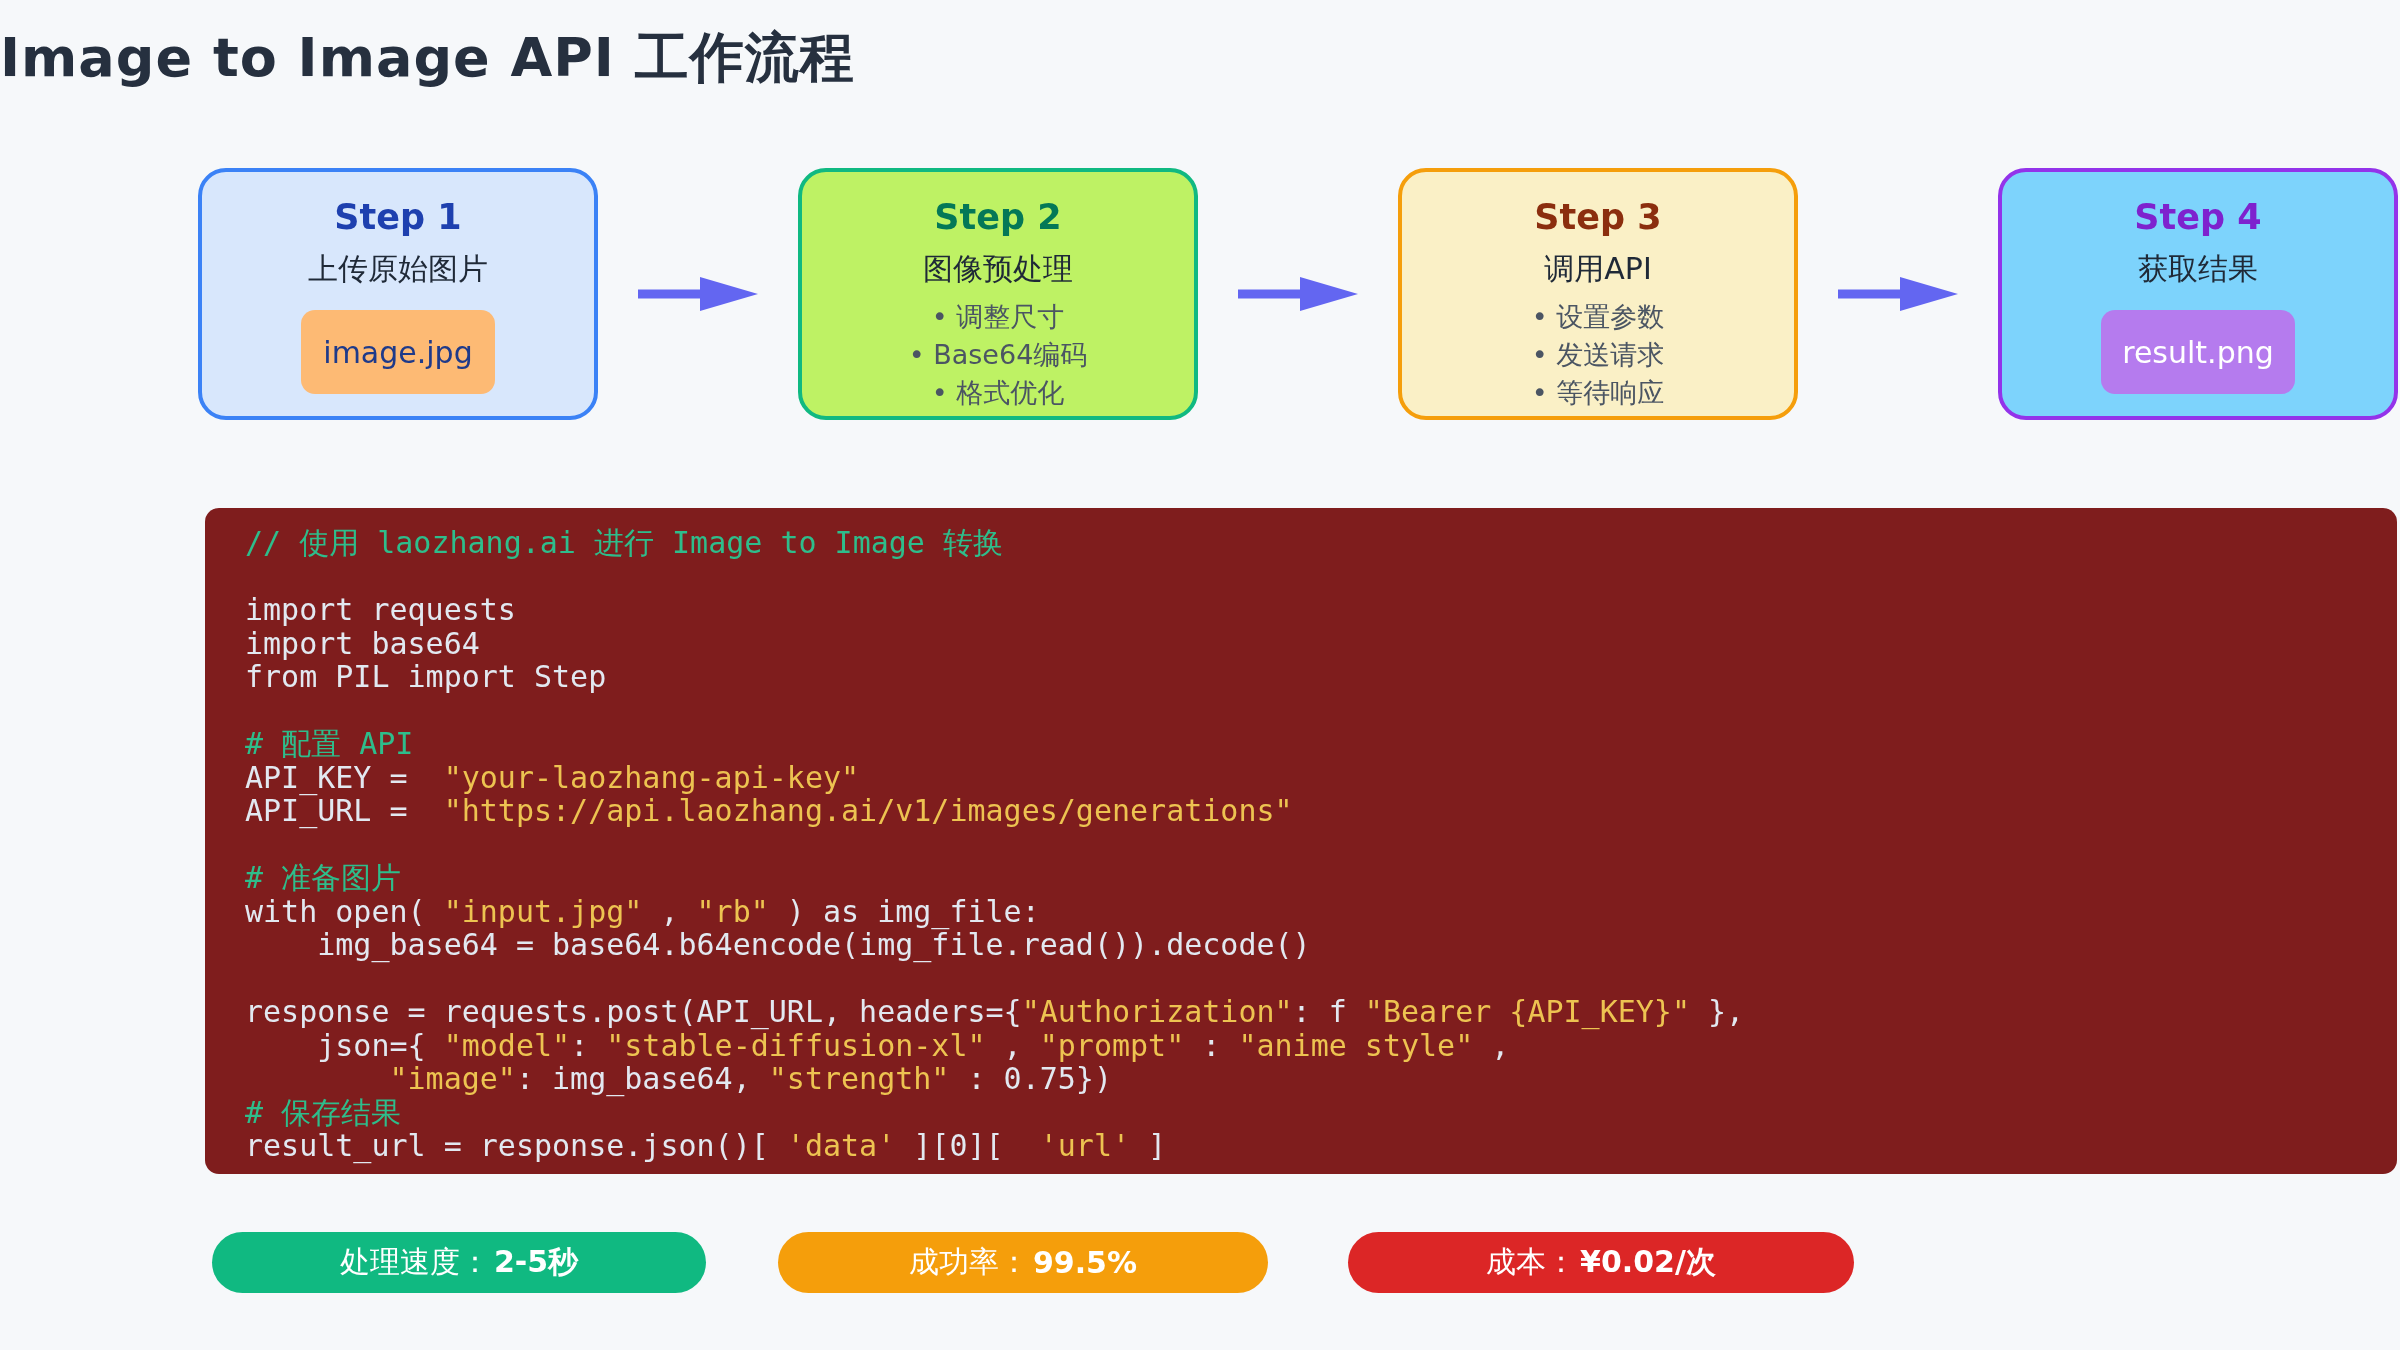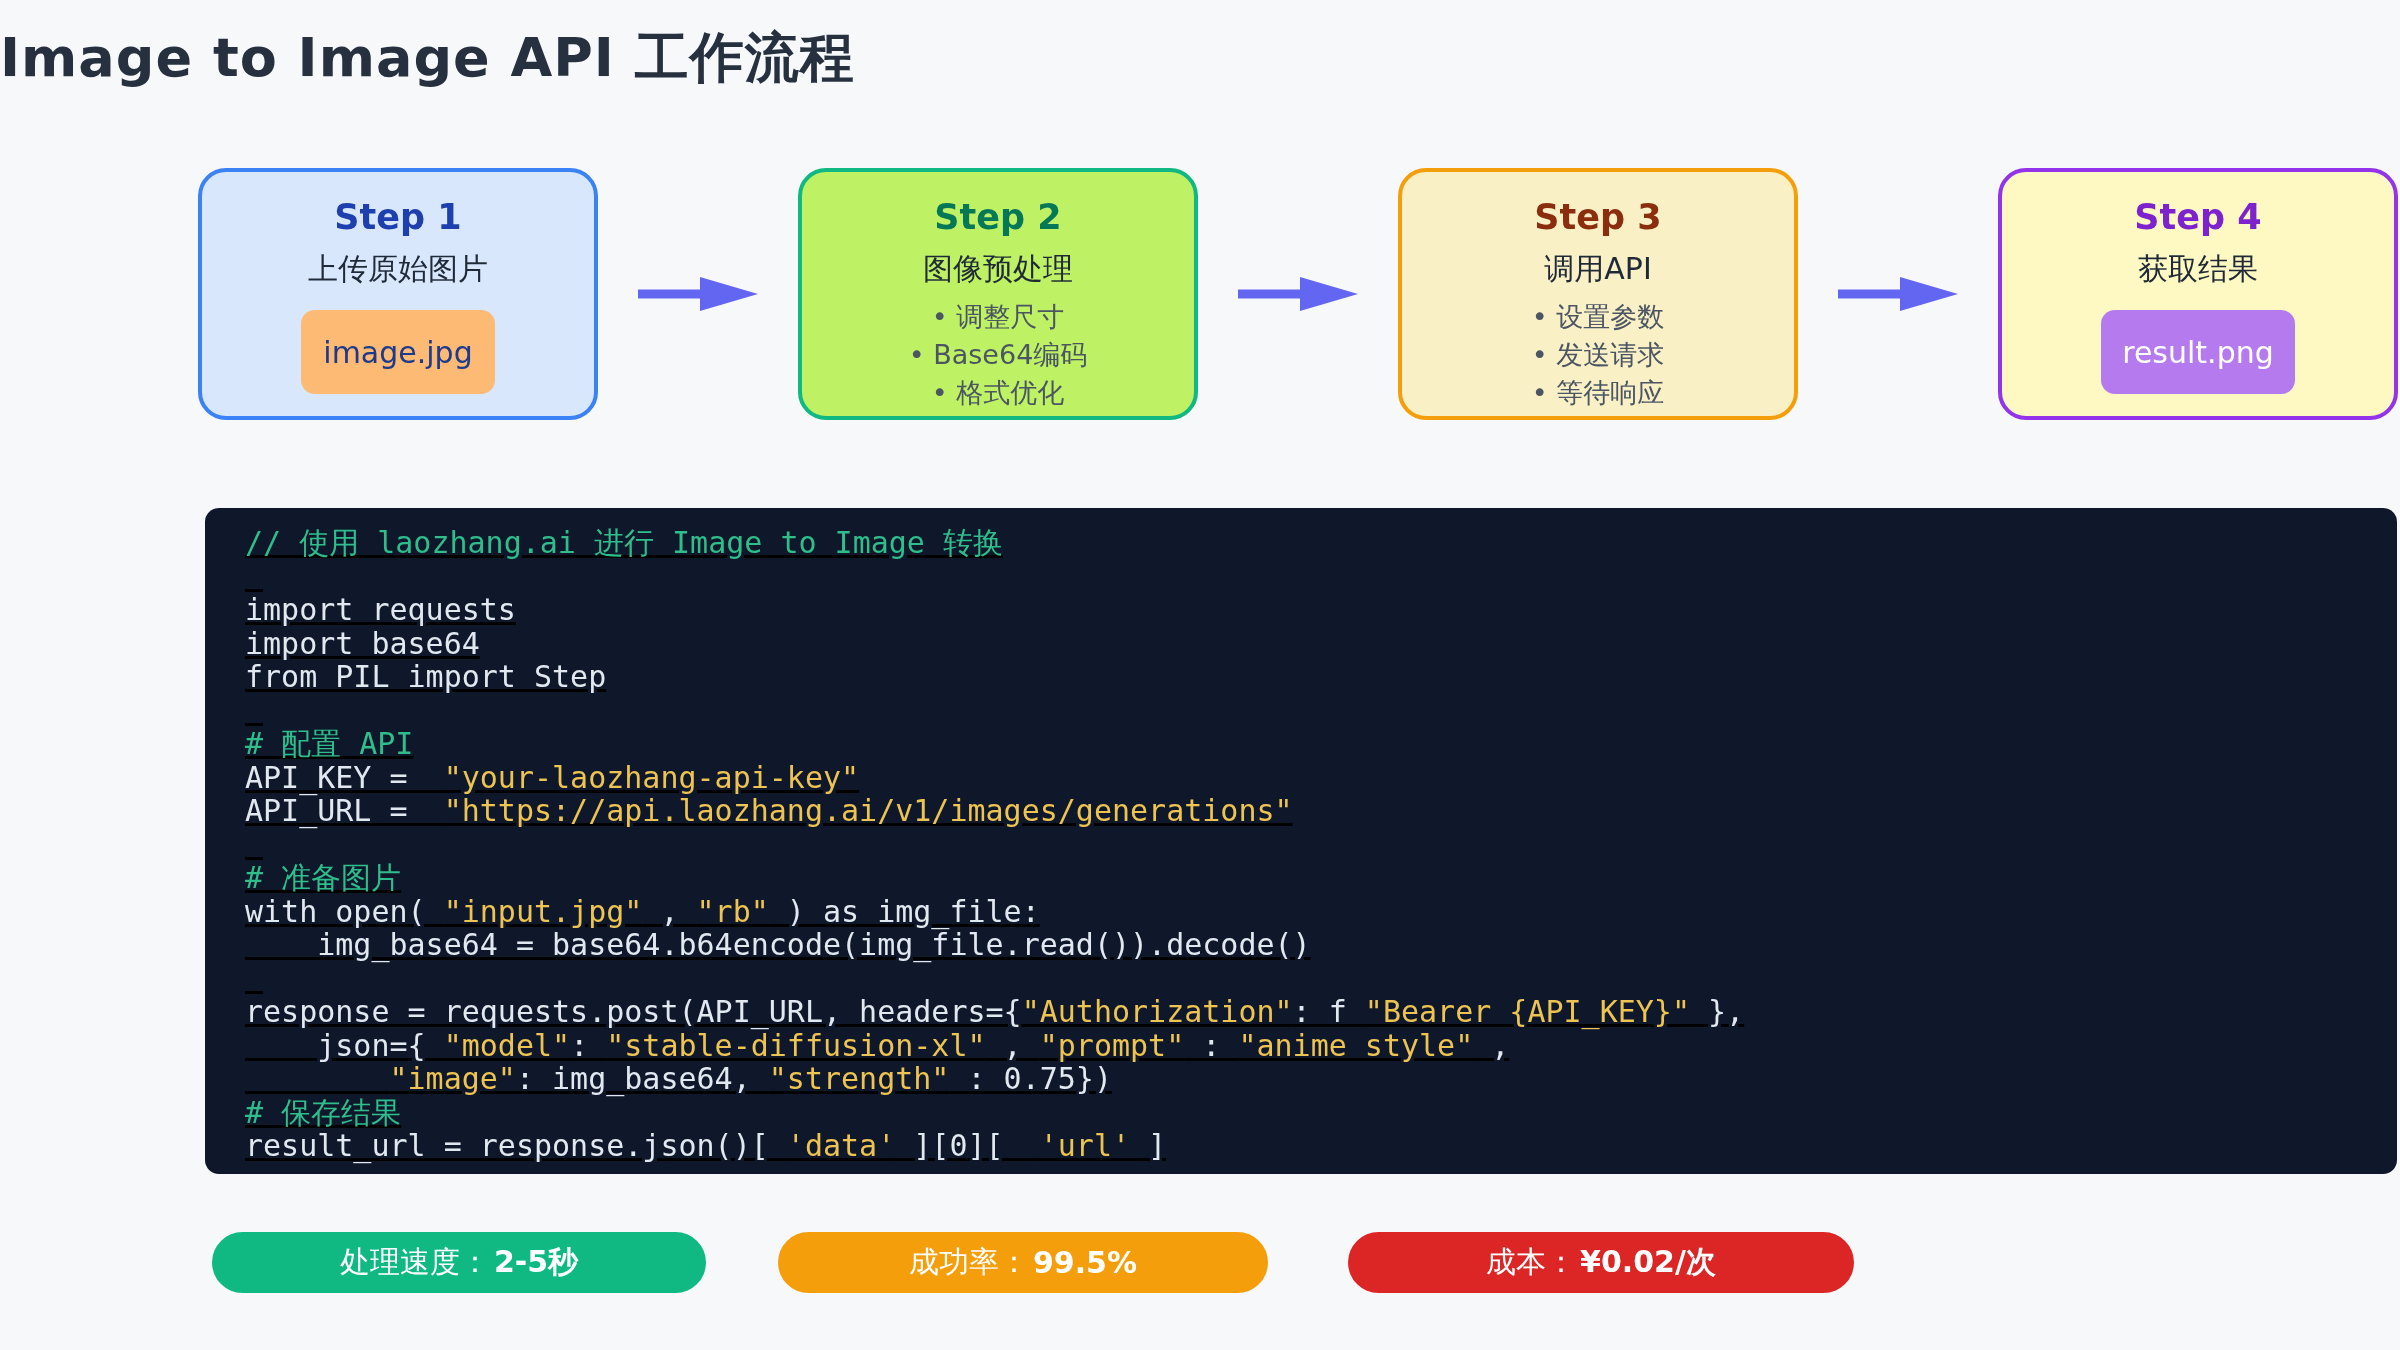--- a/index.html
+++ b/index.html
@@ -103,29 +103,29 @@
     </div>
   </div>
 
   <div class="gap">
     <svg class="arrow-svg" width="120" height="36" viewBox="0 0 120 36" style="color: rgb(99, 102, 241);">
       <line x1="0" y1="18" x2="72" y2="18" stroke="currentColor" stroke-width="9"></line>
       <polygon points="62,1 62,35 120,18" fill="currentColor"></polygon>
     </svg>
   </div>
 
-  <div class="step" style="background-color: #fef9c3; border-color: rgb(147, 51, 234);">
+  <div class="step" style="background-color: #7dd3fc; border-color: rgb(147, 51, 234);">
     <div class="step-label" style="color: rgb(126, 34, 206);">Step 4</div>
     <div class="step-subtitle">获取结果</div>
     <div class="chip" style="background-color: rgb(181, 123, 238); color: rgb(255, 255, 255);">result.png</div>
   </div>
 
 </div>
 
-<div class="codeblock" style="background-color: #0f172a; text-decoration: underline;">
+<div class="codeblock" style="background-color: #7f1d1d;">
   <div id="code-lines">
       <div class="code-line"><span style="color: rgb(46, 189, 139);">// 使用 laozhang.ai 进行 Image to Image 转换</span></div>
       <div class="code-line">&nbsp;</div>
       <div class="code-line"><span style="color: rgb(226, 232, 240);">import requests</span></div>
       <div class="code-line"><span style="color: rgb(226, 232, 240);">import base64</span></div>
       <div class="code-line"><span style="color: rgb(226, 232, 240);">from PIL import Step</span></div>
       <div class="code-line">&nbsp;</div>
       <div class="code-line"><span style="color: rgb(46, 189, 139);"># 配置 API</span></div>
       <div class="code-line"><span style="color: rgb(226, 232, 240);">API_KEY =  </span><span style="color: rgb(237, 195, 81);">"your-laozhang-api-key"</span></div>
       <div class="code-line"><span style="color: rgb(226, 232, 240);">API_URL =  </span><span style="color: rgb(237, 195, 81);">"https://api.laozhang.ai/v1/images/generations"</span></div>

